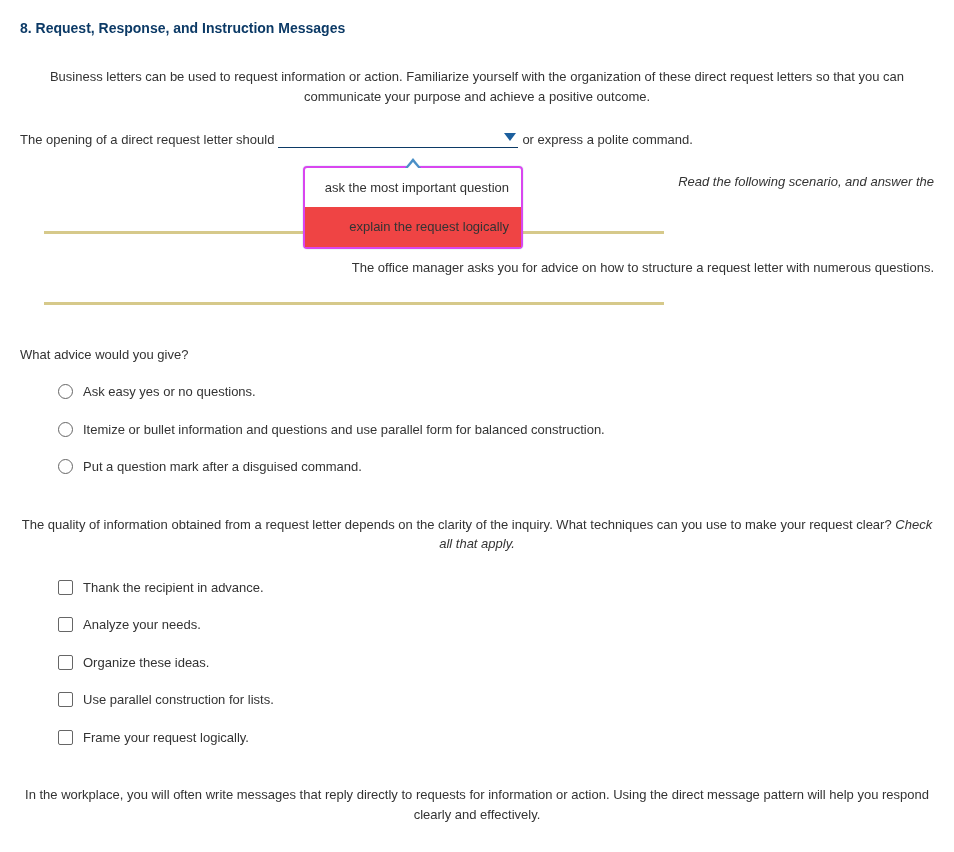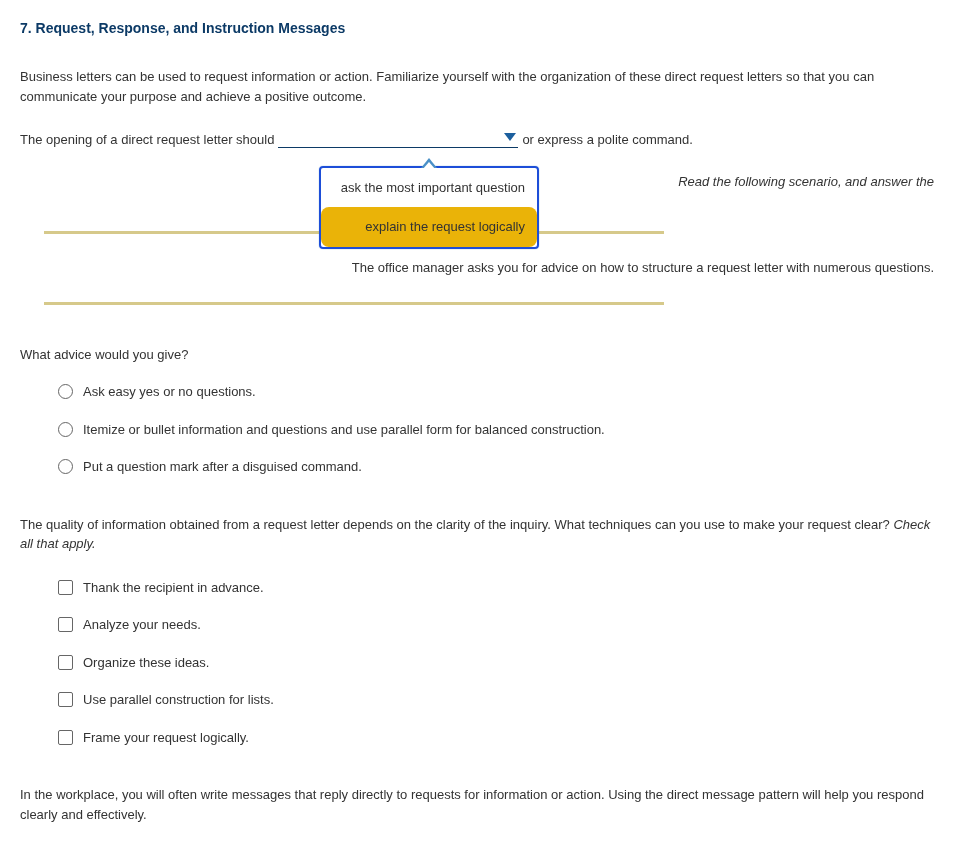--- a/index.html
+++ b/index.html
@@ -13,20 +13,21 @@
     box-sizing: border-box;
   }
   .section-title {
     color: #0c3a66;
     font-weight: bold;
     font-size: 14px;
     margin-bottom: 28px;
   }
   .para {
     margin-bottom: 24px;
+    text-align: center;
   }
   .inline-row {
     display: flex;
     align-items: center;
     flex-wrap: nowrap;
     margin-bottom: 22px;
     position: relative;
   }
   .blank-slot {
     display: inline-block;
@@ -46,23 +47,23 @@
     border-right: 6px solid transparent;
     border-top: 8px solid #1c5f9e;
   }
   .dropdown-wrap {
     position: relative;
     margin-bottom: 40px;
     text-align: right;
   }
   .dropdown-box {
     position: absolute;
-    left: 299px;
+    left: 283px;
     top: -6px;
-    border: 2px solid #1d4ed8;
+    border: 2px solid #d946ef;
     border-radius: 4px;
     background: #fff;
     z-index: 10;
     width: 216px;
     box-shadow: 0 0 0 1px rgba(74,144,199,0.1);
   }
   .dropdown-notch {
     position: absolute;
     top: -10px;
     left: 50%;
@@ -84,22 +85,21 @@
     border-right: 6px solid transparent;
     border-bottom: 7px solid #fff;
   }
   .dropdown-item {
     padding: 10px 12px;
     font-size: 13px;
     color: #333;
     cursor: pointer;
   }
   .dropdown-item.selected {
-    background: #eab308;
-    border-radius: 8px;
+    background: #ef4444;
   }
   .italic-text {
     font-style: italic;
   }
   .scenario-block {
     margin: 20px 0 40px 24px;
   }
   .hr-line {
     height: 3px;
     background: #d6c98a;
@@ -130,21 +130,21 @@
     border: 1.5px solid #666;
     margin-right: 10px;
     flex-shrink: 0;
   }
   .radio-circle { border-radius: 50%; }
   .check-box { border-radius: 2px; }
 </style>
 </head>
 <body>
 
-<div class="section-title">7. Request, Response, and Instruction Messages</div>
+<div class="section-title">8. Request, Response, and Instruction Messages</div>
 
 <div class="para">Business letters can be used to request information or action. Familiarize yourself with the organization of these direct request letters so that you can communicate your purpose and achieve a positive outcome.</div>
 
 <div class="inline-row">
   <span>The opening of a direct request letter should </span>
   <span class="blank-slot">
     <span class="blank-arrow"></span>
   </span>
   <span> or express a polite command.</span>
 </div>

